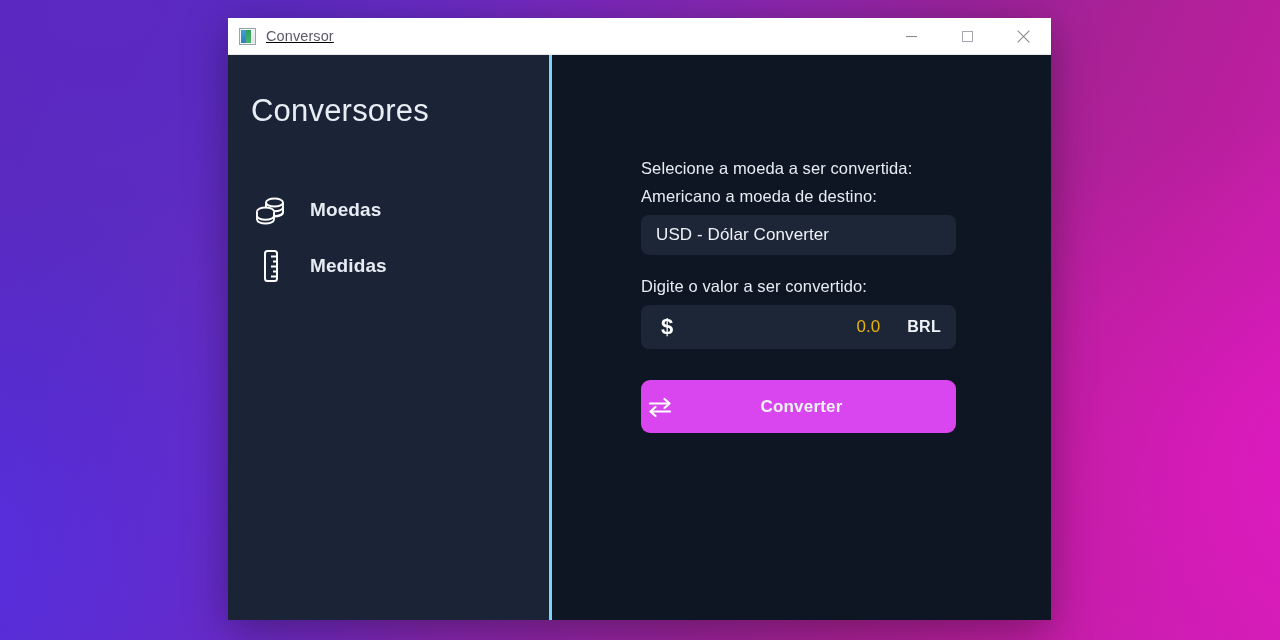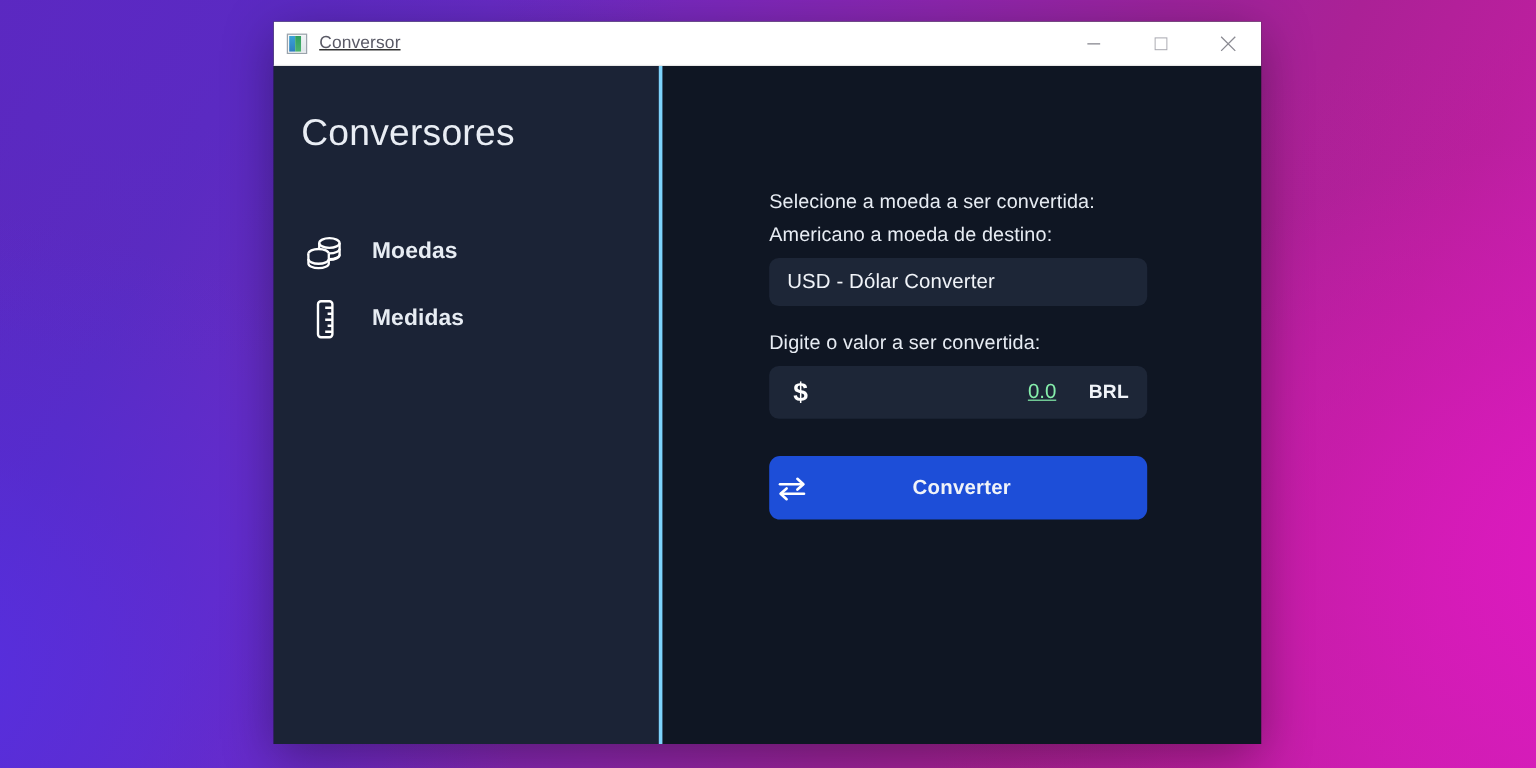--- a/index.html
+++ b/index.html
@@ -222,37 +222,36 @@
     margin-left: 5px;
   }
 
   .amount-right {
     display: flex;
     align-items: baseline;
     gap: 10px;
   }
 
   .amount-value {
-    color: #86efac;
+    color: #eab308;
     font-size: 17px;
-    text-decoration: underline;
   }
 
   .amount-suffix {
     color: #f0f3f8;
     font-size: 16px;
     font-weight: bold;
     letter-spacing: 0.3px;
     margin-left: 17px;
   }
 
   .convert-btn {
     width: 315px;
     height: 53px;
-    background: #1d4ed8;
+    background: #d946ef;
     border-radius: 9px;
     border: none;
     display: flex;
     align-items: center;
     padding: 0 6px;
     cursor: pointer;
     margin-top: 9px;
   }
 
   .swap-icon {
@@ -345,21 +344,21 @@
     <div class="main">
       <div class="form">
 
         <div class="field-label">Selecione a moeda a ser convertida:</div>
 
         <div class="field-label">Americano a moeda de destino:</div>
         <div class="control">
           <span class="control-text">USD - Dólar Converter</span>
         </div>
 
-        <div class="field-label">Digite o valor a ser convertida:</div>
+        <div class="field-label">Digite o valor a ser convertido:</div>
         <div class="control amount-control">
           <span class="amount-left">
             <span class="currency-symbol">$</span>
           </span>
           <span class="amount-right">
             <span class="amount-value">0.0</span>
             <span class="amount-suffix">BRL</span>
           </span>
         </div>
 

